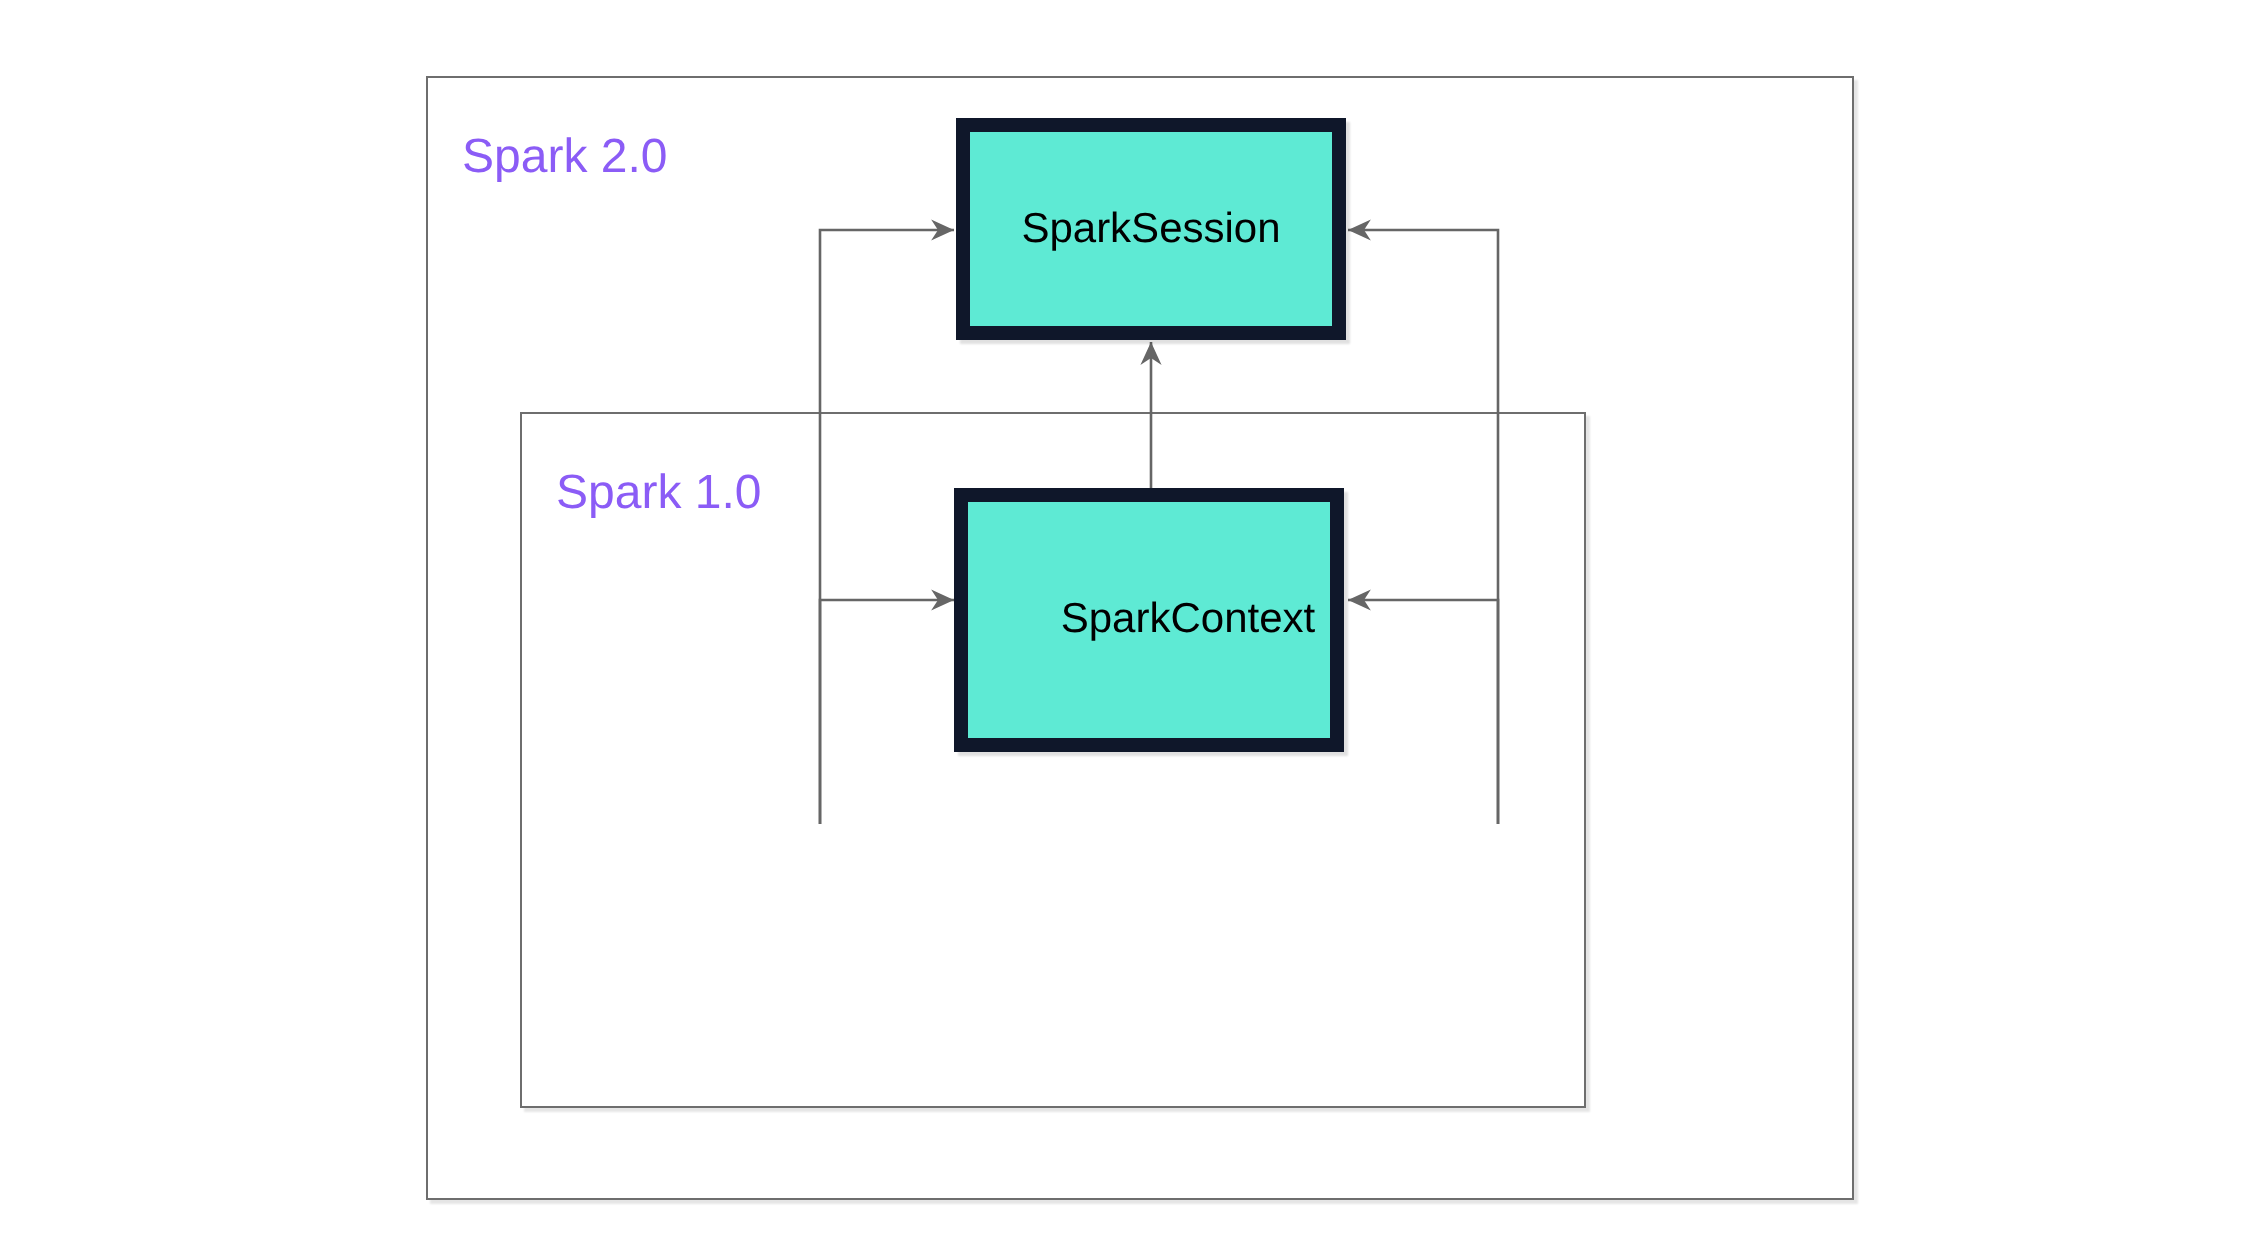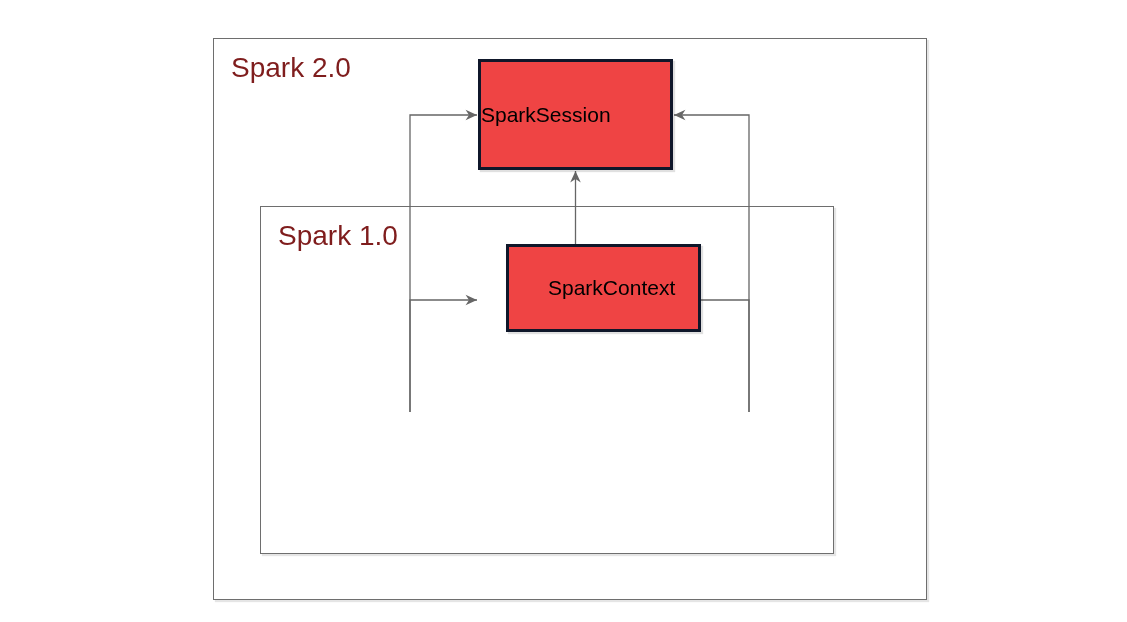--- a/index.html
+++ b/index.html
@@ -21,57 +21,57 @@
     background: transparent;
     box-shadow: 2px 2px 1px rgba(0,0,0,0.10);
     box-sizing: border-box;
   }
   .container-box.outer {
     left: 213px; top: 38px;
     width: 714px; height: 562px;
   }
   .container-box.inner {
     left: 260px; top: 206px;
-    width: 574px; height: 348px; text-align: center;
+    width: 533px; height: 348px; text-align: center;
   }
   .container-label {
     position: absolute;
-    left: 17px; top: 13px;
-    font-size: 28px;
-    color: #7f1d1d;
+    left: 17px; top: 26px;
+    font-size: 24px;
+    color: #8b5cf6;
     white-space: nowrap;
   }
   .edges-layer {
     position: absolute;
     left: 0; top: 0;
     width: 1127px; height: 622px;
     pointer-events: none;
   }
   .edge {
     fill: none;
     stroke: #666666;
     stroke-width: 1.3;
   }
   .node {
     position: absolute;
-    background: #ef4444;
-    border: 3px solid #0f172a;
+    background: #5eead4;
+    border: 7px solid #0f172a;
     box-shadow: 2px 2px 1px rgba(0,0,0,0.12);
     box-sizing: border-box;
     display: flex;
     align-items: center;
-    justify-content: flex-start;
+    justify-content: center;
   }
   .node-label {
     font-size: 21px;
     color: #000000;
     white-space: nowrap;
   }
   .node.spark-session { left: 478px; top: 59px;  width: 195px; height: 111px; }
-  .node.spark-context { left: 506px; top: 244px; width: 195px; height: 88px; padding-left: 39px; }
+  .node.spark-context { left: 477px; top: 244px; width: 195px; height: 132px; padding-left: 39px; }
   .node.sql-context   { left: 313px; top: 412px; width: 194px; height: 111px; }
   .node.hive-context  { left: 651px; top: 412px; width: 195px; height: 112px; }
 </style>
 </head>
 <body>
 
 <div class="canvas">
 
   <div class="container-box outer">
     <div class="container-label">Spark 2.0</div>

